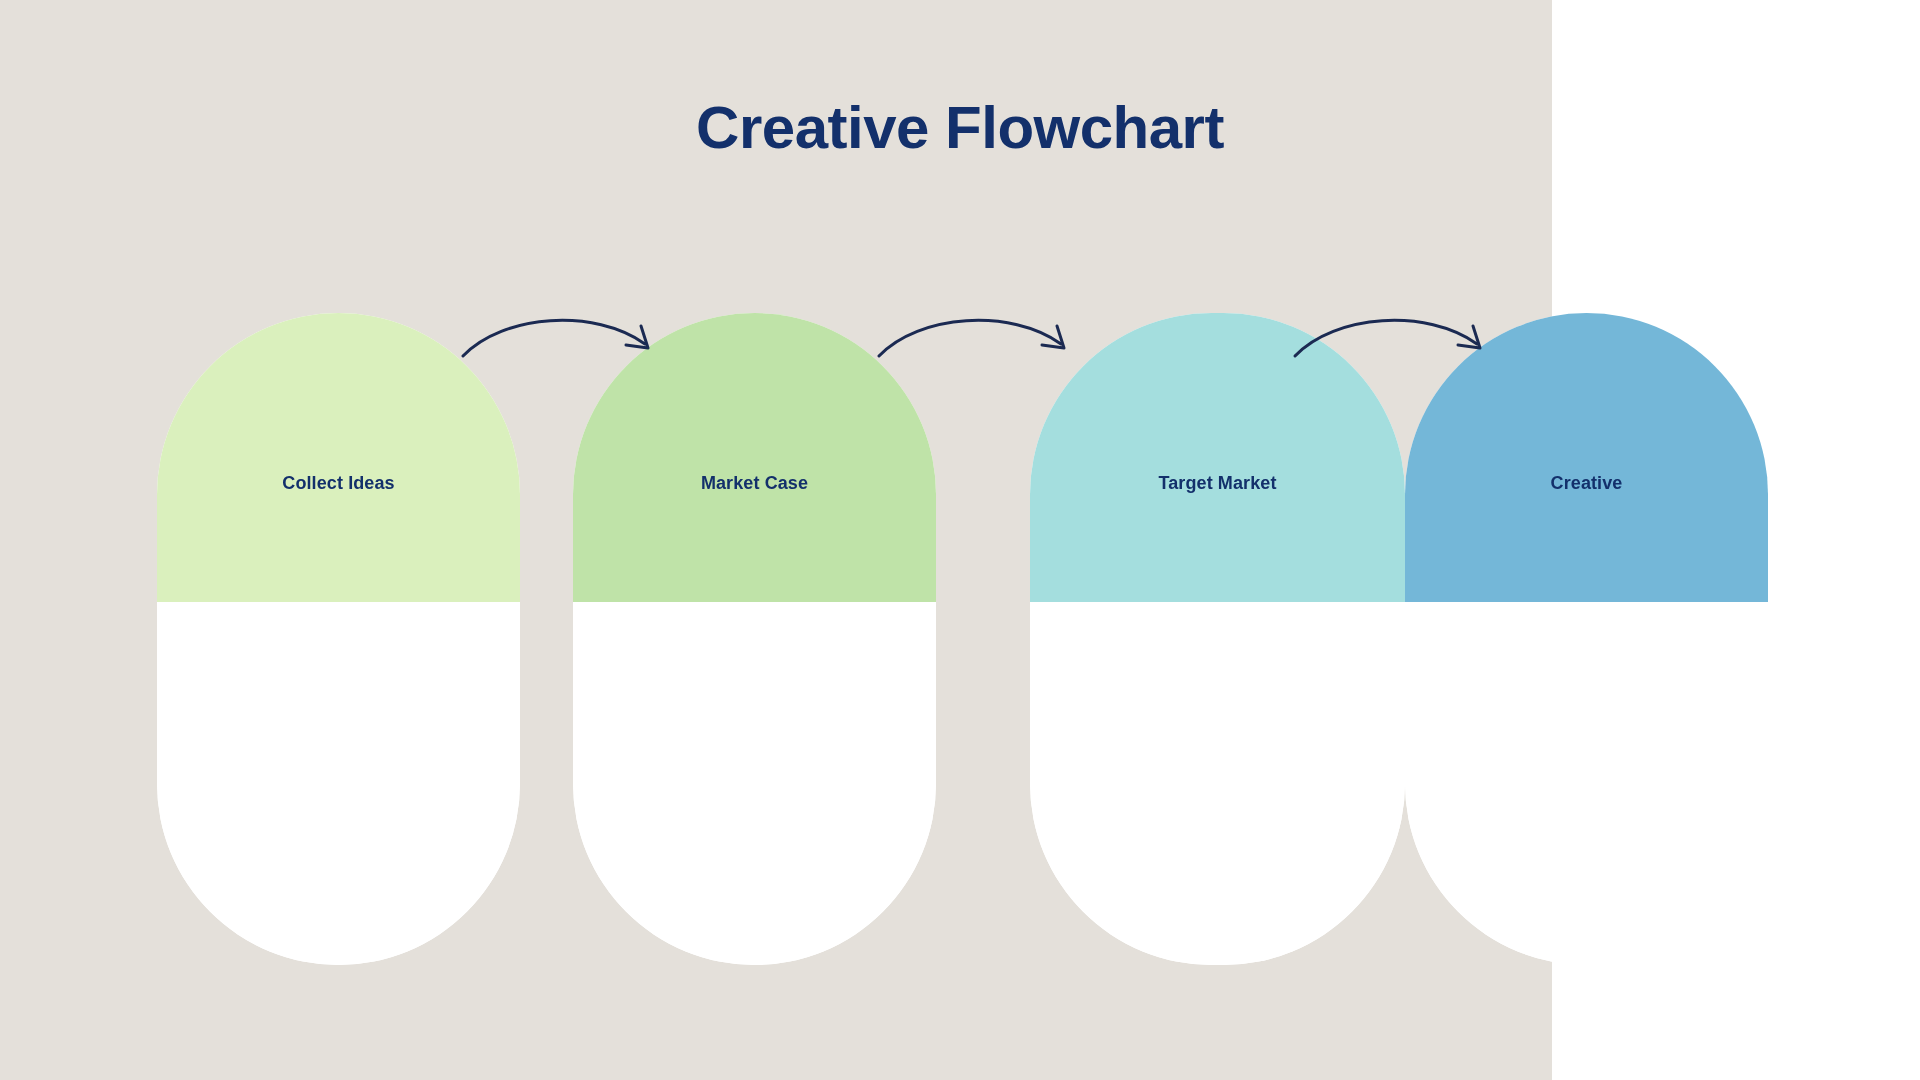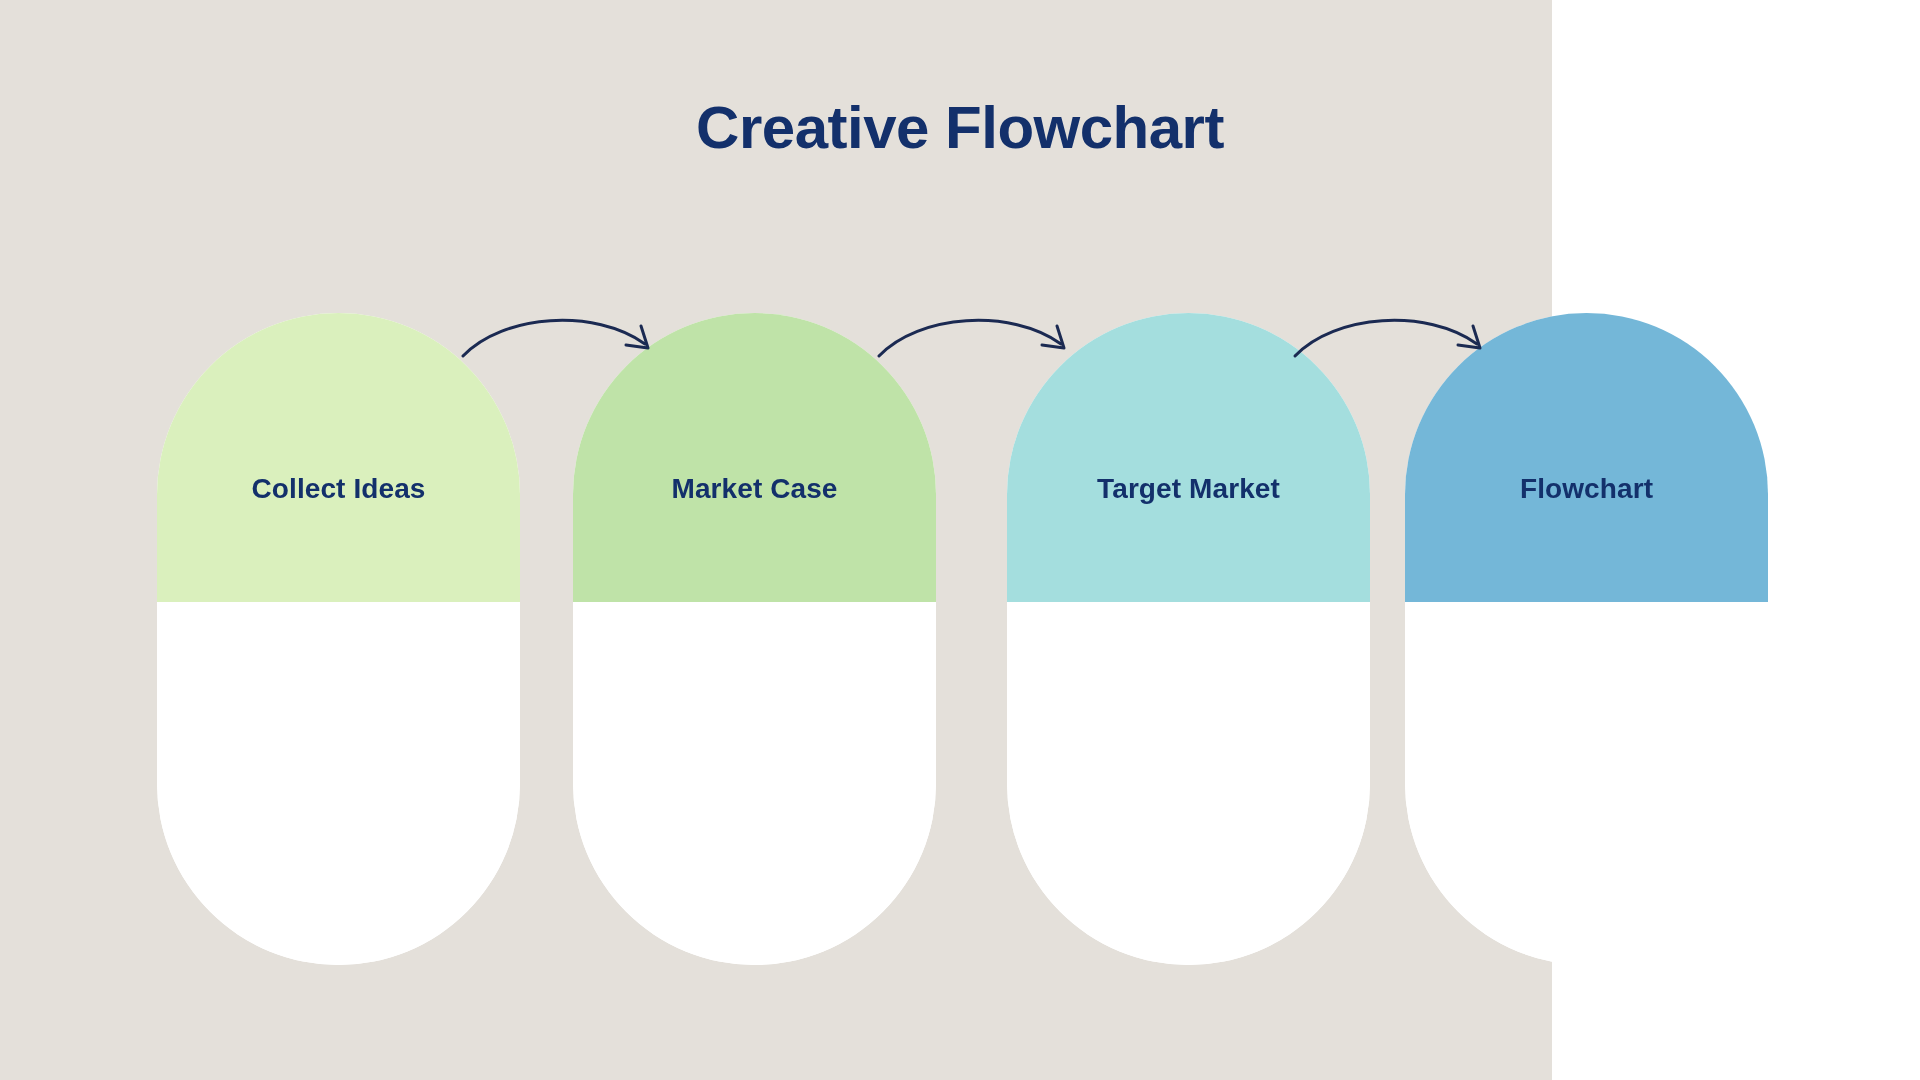--- a/index.html
+++ b/index.html
@@ -55,21 +55,21 @@
     width: 100%;
     height: 363px;
     background: #ffffff;
   }
   .capsule-label {
     position: absolute;
     left: 0;
     top: 160px;
     width: 100%;
     text-align: center;
-    font-size: 28px;
+    font-size: 18px;
     font-weight: bold;
     color: #13306b;
     letter-spacing: 0.1px;
     white-space: nowrap;
   }
   .arrow {
     position: absolute;
     top: 300px;
     width: 220px;
     height: 80px;
@@ -93,29 +93,29 @@
       <div class="capsule" style="left: 157px;">
         <div class="capsule-top" style="background: rgb(218, 240, 189);"></div>
         <div class="capsule-bottom" style="background: rgb(255, 255, 255);"></div>
         <div class="capsule-label" style="color: rgb(19, 48, 107);">Collect Ideas</div>
       </div>
       <div class="capsule" style="left: 573px;">
         <div class="capsule-top" style="background: rgb(191, 227, 168);"></div>
         <div class="capsule-bottom" style="background: rgb(255, 255, 255);"></div>
         <div class="capsule-label" style="color: rgb(19, 48, 107);">Market Case</div>
       </div>
-      <div class="capsule" style="left: 1007px;">
+      <div class="capsule" style="left: 1030px; padding-left: 12px;">
         <div class="capsule-top" style="background: rgb(164, 222, 222);"></div>
         <div class="capsule-bottom" style="background: rgb(255, 255, 255);"></div>
         <div class="capsule-label" style="color: rgb(19, 48, 107);">Target Market</div>
       </div>
       <div class="capsule" style="left: 1405px;">
         <div class="capsule-top" style="background: rgb(116, 183, 216);"></div>
         <div class="capsule-bottom" style="background: rgb(255, 255, 255);"></div>
-        <div class="capsule-label" style="color: rgb(19, 48, 107);">Flowchart</div>
+        <div class="capsule-label" style="color: rgb(19, 48, 107);">Creative</div>
       </div>
     </div>
   <div id="connectors-layer">
       <div class="arrow" style="left: 455px;">
         <svg viewBox="0 0 220 80">
           <path d="M 8 56 C 48 14, 140 8, 190 44" fill="none" stroke="#1b2a52" stroke-width="3" stroke-linecap="round"></path>
           <path d="M 193 48 L 171 45 M 193 48 L 186 26" fill="none" stroke="#1b2a52" stroke-width="3" stroke-linecap="round" stroke-linejoin="round"></path>
         </svg>
       </div>
       <div class="arrow" style="left: 871px;">

